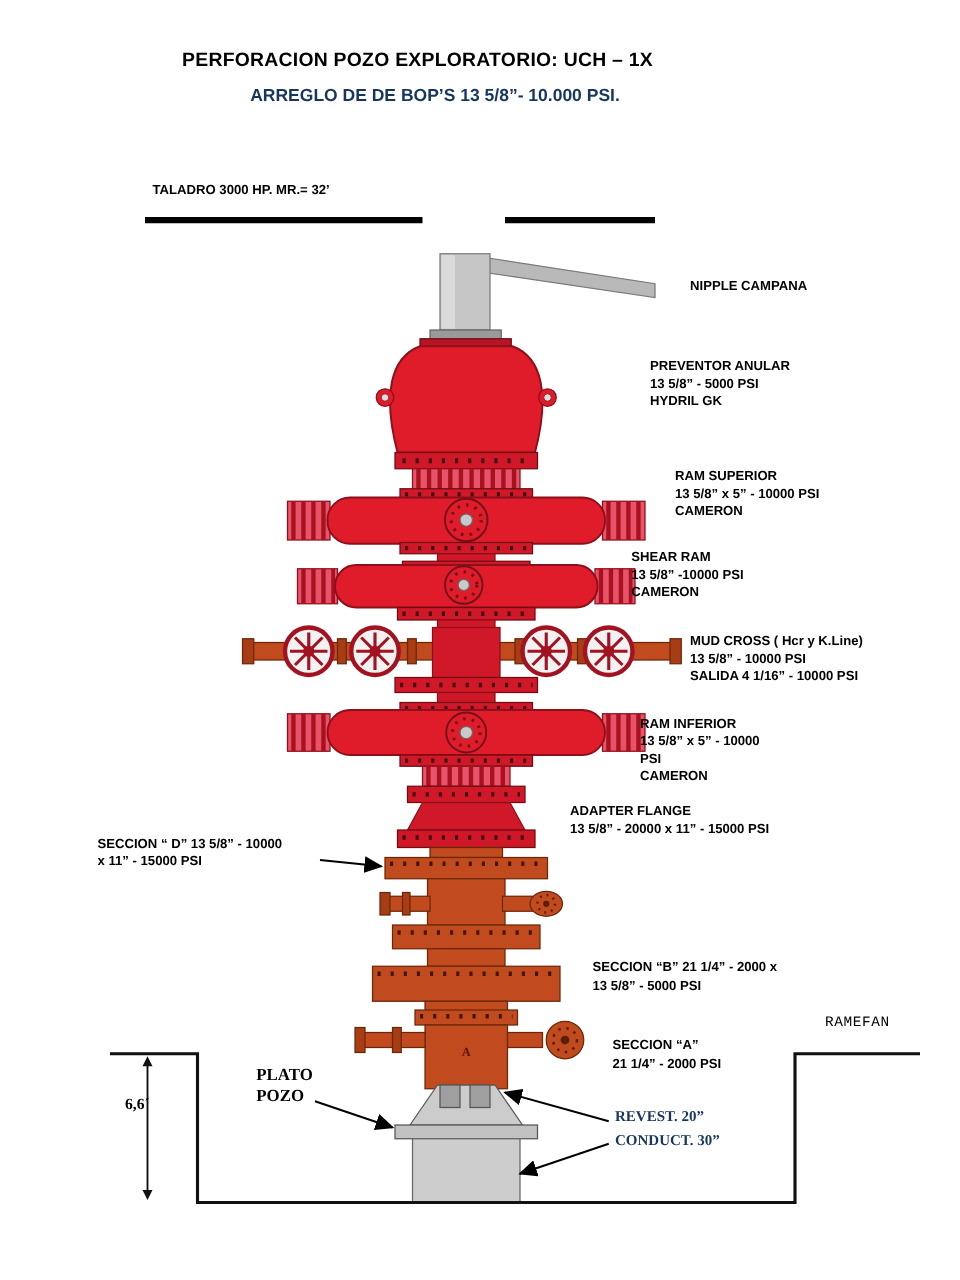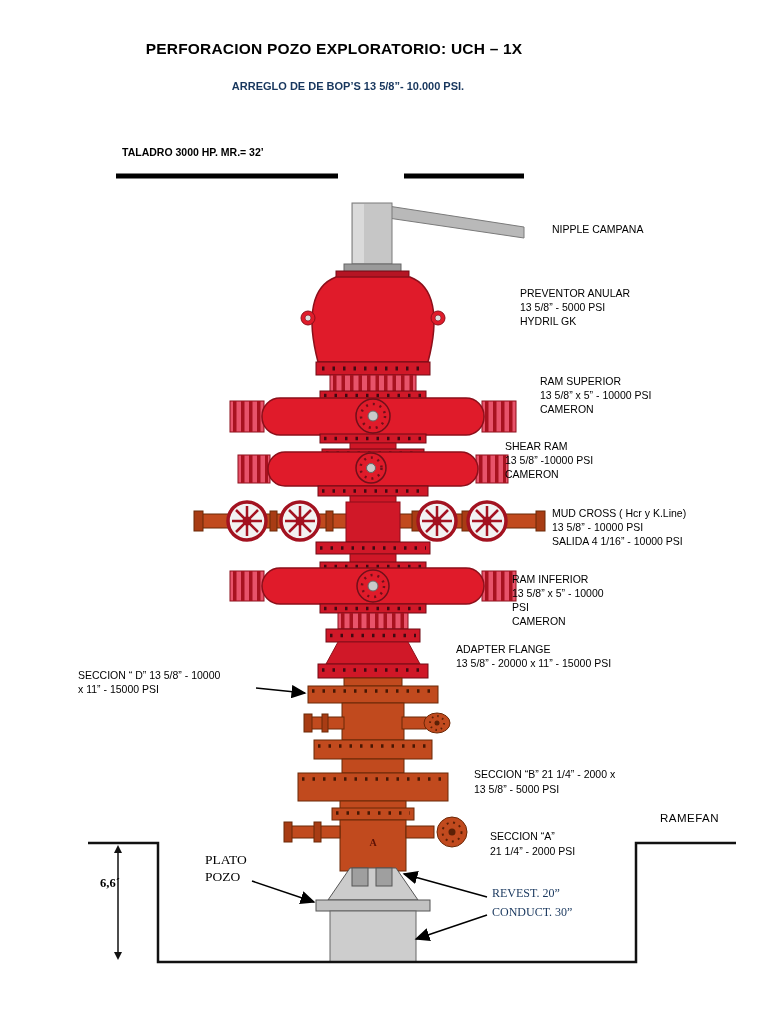--- a/index.html
+++ b/index.html
@@ -2,35 +2,35 @@
 <html><head>
 <meta charset="utf-8">
 <style>
   html,body{margin:0;padding:0;background:#fff;}
   body{width:768px;height:1024px;position:relative;overflow:hidden;
        font-family:"Liberation Sans",sans-serif;color:#000;}
   .stage{position:absolute;inset:0;width:768px;height:1024px;}
   svg.draw{position:absolute;left:0;top:0;}
   .title{position:absolute;top:40px;left:0;width:668px;text-align:center;
          font-weight:bold;font-size:15.5px;letter-spacing:.2px;}
-  .subtitle{position:absolute;top:80px;left:0;width:640px;text-align:center;
-         text-indent:56px;font-weight:bold;font-size:11px;color:#17365d;}
+  .subtitle{position:absolute;top:68px;left:0;width:640px;text-align:center;
+         text-indent:56px;font-weight:bold;font-size:14px;color:#17365d;}
   .rig{position:absolute;top:146px;left:122px;font-weight:bold;font-size:10.5px;}
-  .lbl{position:absolute;font-size:10.5px;font-weight:normal;line-height:14px;
+  .lbl{position:absolute;font-size:10.5px;font-weight:bold;line-height:14px;
        white-space:nowrap;}
   .lbl span{display:block;}
   .c{text-align:left;}
   .lh15{line-height:15px;}
   .serif{font-family:"Liberation Serif",serif;}
   .navy{color:#17365d;}
   .big{font-size:13.5px;line-height:17px;}
   .casing{font-size:12px;line-height:19px;}
   .dim{position:absolute;left:100px;top:876px;font-family:"Liberation Serif",serif;
        font-size:12.5px;font-weight:bold;}
-  .brand{position:absolute;left:660px;top:812px;font-family:Liberation Sans, sans-serif;
+  .brand{position:absolute;left:660px;top:812px;font-family:Liberation Mono, monospace;
        font-size:11.5px;letter-spacing:.5px;}
   .mark-a{position:absolute;left:362px;top:837px;width:22px;text-align:center;
        font-size:10px;font-weight:bold;color:#5c1106;
        font-family:"Liberation Serif",serif;}
 </style>
 </head>
 <body>
 
 <div class="stage">
 

